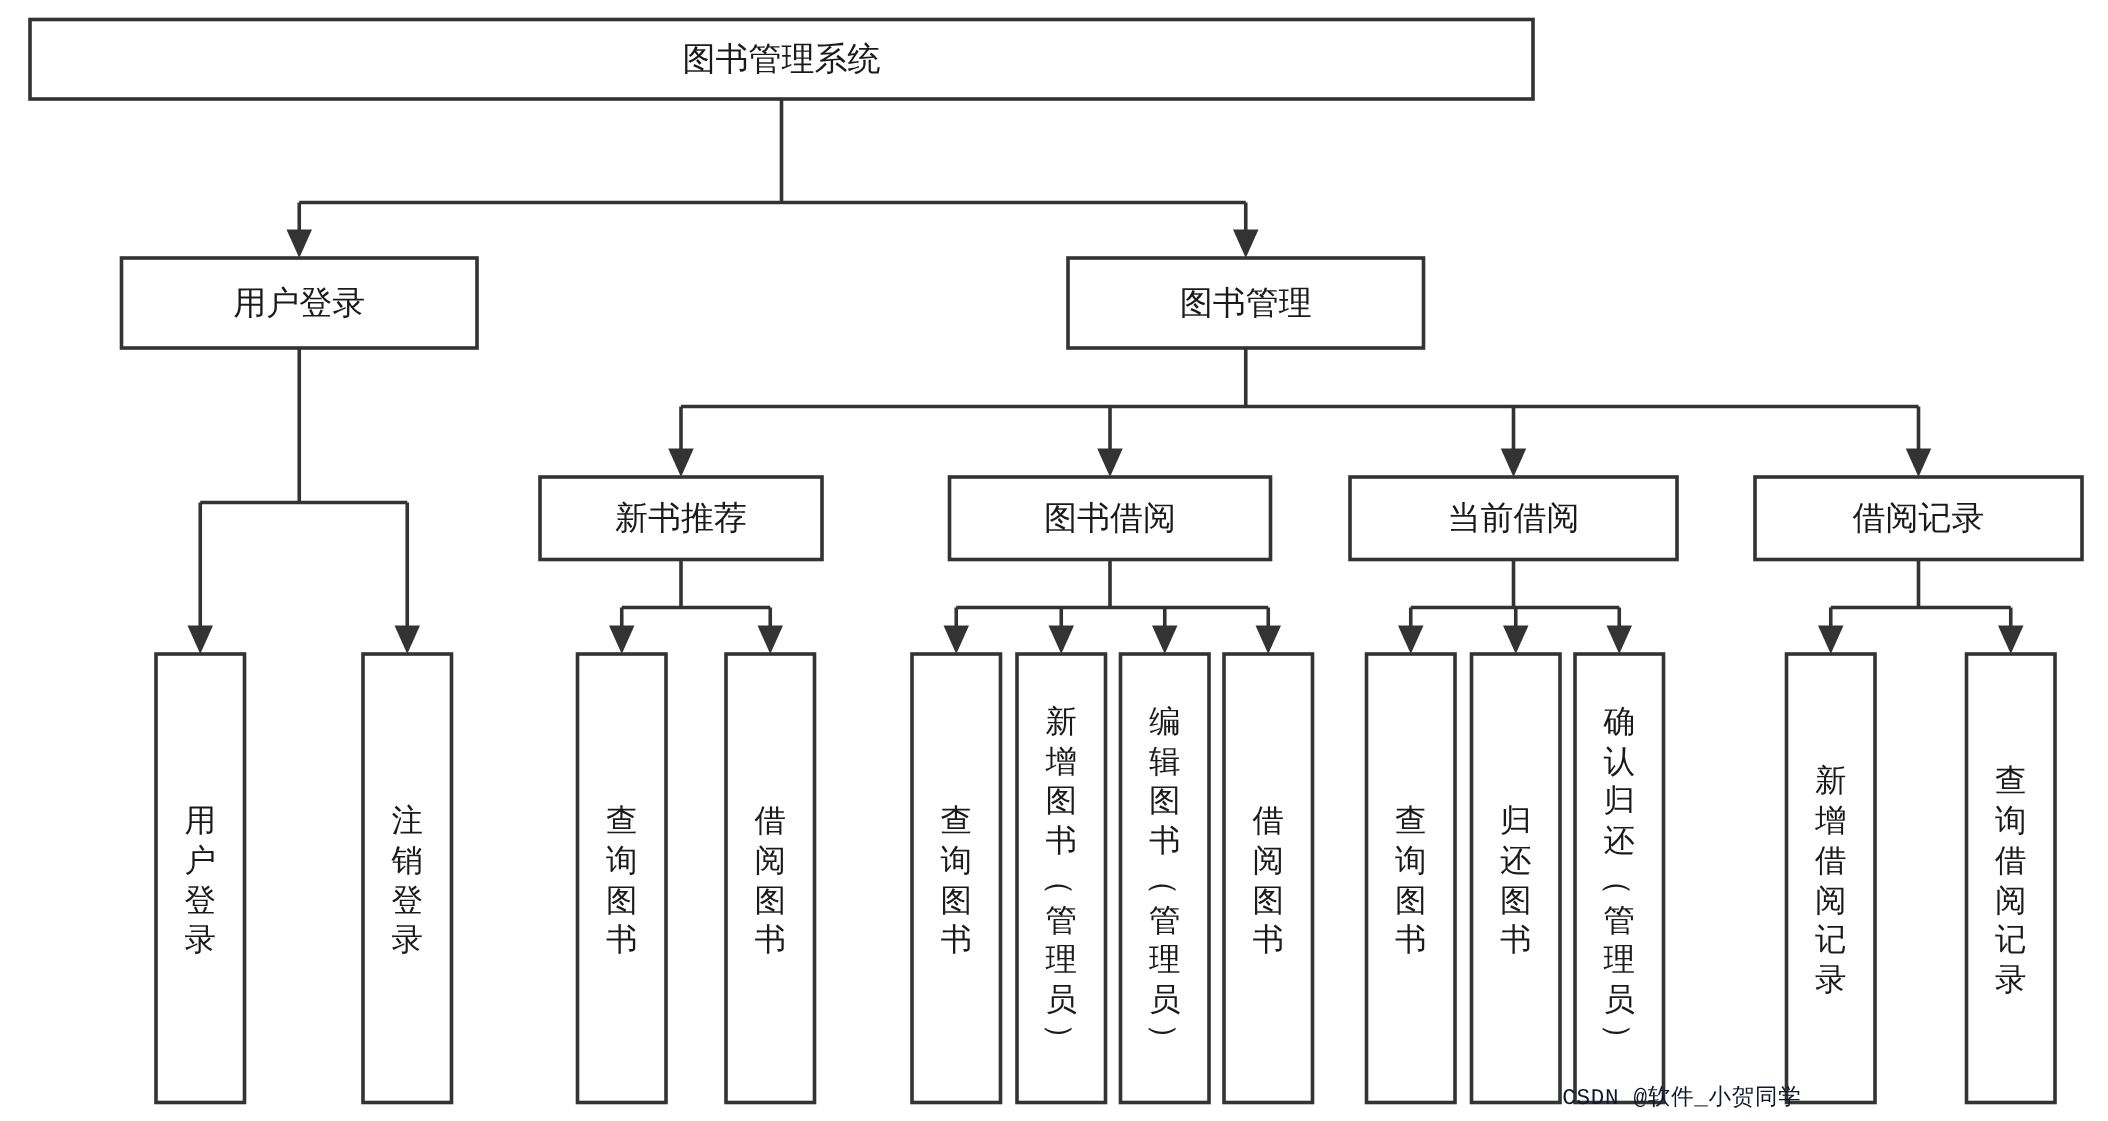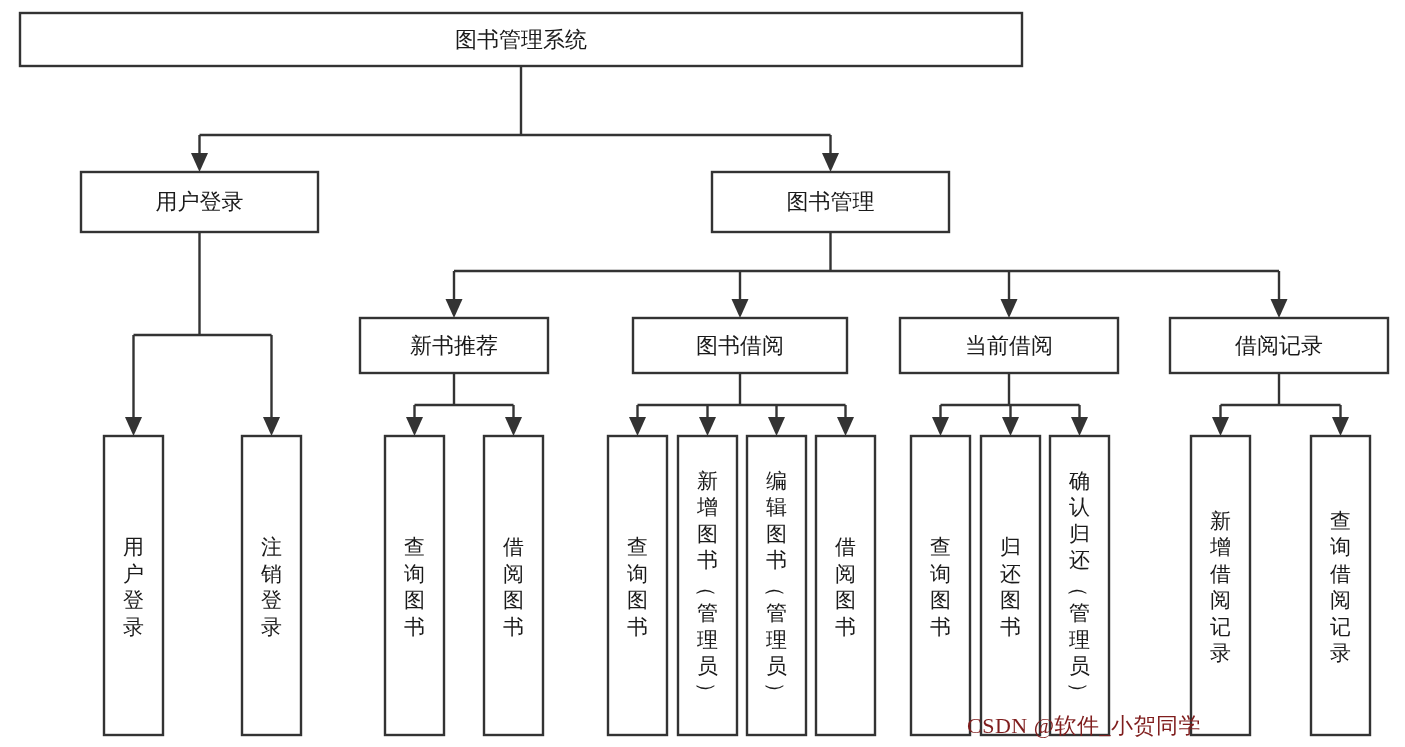--- a/index.html
+++ b/index.html
@@ -49,23 +49,23 @@
   }
   .node-label-v text {
     font-family: "DejaVu Sans", "Liberation Sans", sans-serif;
     fill: #1a1a1a;
     text-anchor: middle;
   }
   .watermark {
     position: absolute;
     right: 8px;
     bottom: 6px;
-    font-family: Liberation Serif, serif;
-    font-size: 22px;
-    color: #7f1d1d;
+    font-family: Liberation Mono, monospace;
+    font-size: 15px;
+    color: #0f172a;
     letter-spacing: 0.5px;
     white-space: nowrap;
     user-select: none;
   }
 </style>
 </head>
 <body>
 
 <div id="diagram-root">
   <svg id="flow-svg" viewBox="0 0 1405 747">

